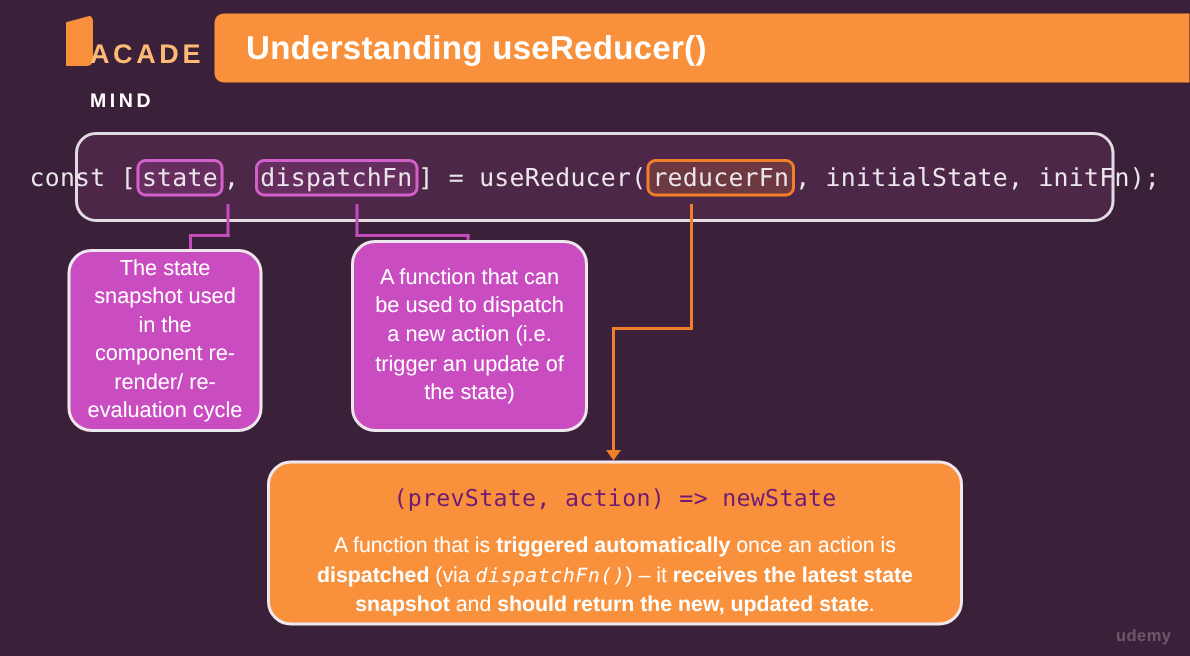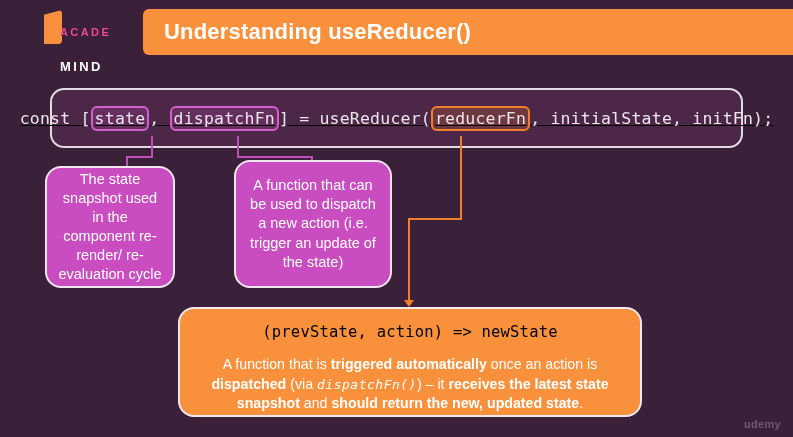--- a/index.html
+++ b/index.html
@@ -52,22 +52,22 @@
     width: 18px;
     height: 34px;
     background: #f9913c;
     border-radius: 0 4px 4px 0;
     clip-path: polygon(0 14%, 100% 0, 100% 100%, 0 100%);
   }
   .logo-text-1 {
     position: absolute;
     left: 50px;
     top: 18px;
-    color: #ec4899;
-    font-size: 11px;
+    color: #fdba74;
+    font-size: 18px;
     font-weight: bold;
     letter-spacing: 2.4px;
   }
   .logo-text-2 {
     position: absolute;
     left: 50px;
     top: 31px;
     color: #ffffff;
     font-size: 13px;
     font-weight: bold;
@@ -82,21 +82,20 @@
     top: 88px;
     width: 693px;
     height: 60px;
     background: #4d2747;
     border: 2px solid #e2dbe2;
     border-radius: 14px;
     box-sizing: border-box;
     display: flex;
     align-items: center;
     justify-content: center;
-    text-decoration: underline;
   }
   .code-line {
     font-family: "DejaVu Sans Mono", monospace;
     font-size: 16.5px;
     color: #ece6ec;
     white-space: pre;
     letter-spacing: 0.2px;
   }
   .tok-box-magenta {
     border: 2px solid #d35fcb;
@@ -164,21 +163,21 @@
     box-sizing: border-box;
     display: flex;
     flex-direction: column;
     align-items: center;
     justify-content: flex-start;
     padding: 14px 18px 10px 18px;
   }
   .orange-signature {
     font-family: "DejaVu Sans Mono", monospace;
     font-size: 15.5px;
-    color: #000000;
+    color: #701a75;
     letter-spacing: 0.2px;
     margin-bottom: 14px;
     white-space: pre;
   }
   .orange-desc {
     color: #ffffff;
     font-size: 14.2px;
     line-height: 1.38;
     text-align: center;
   }

